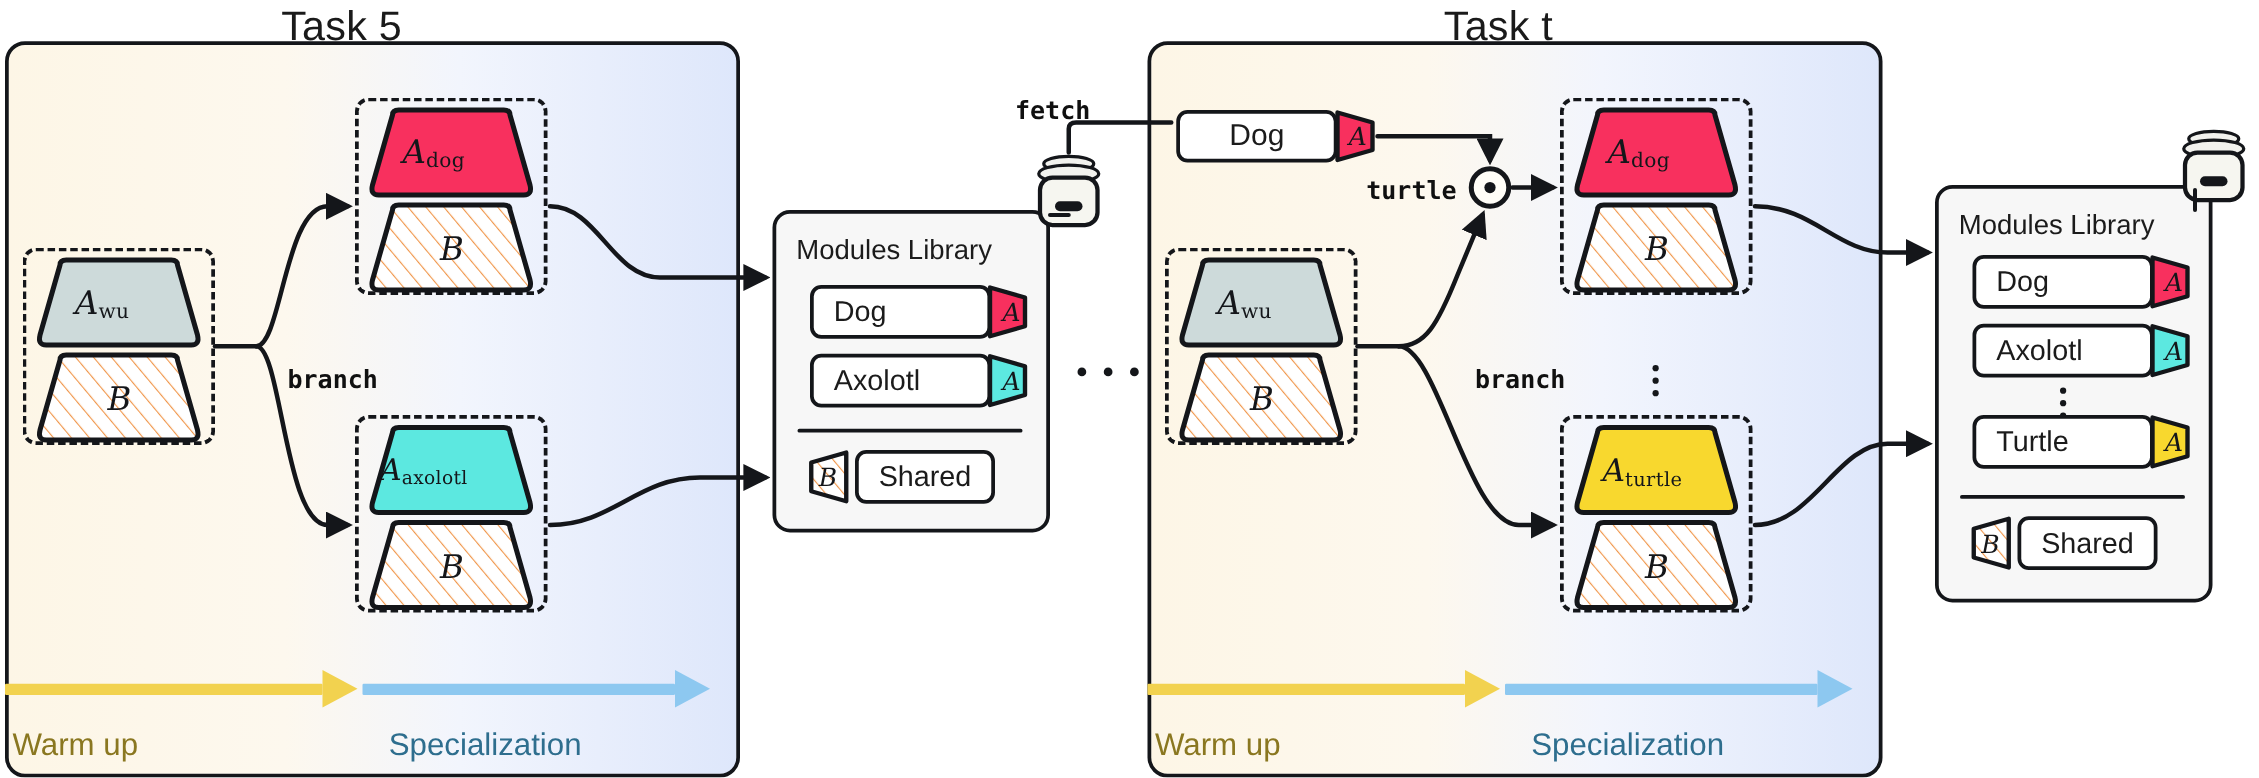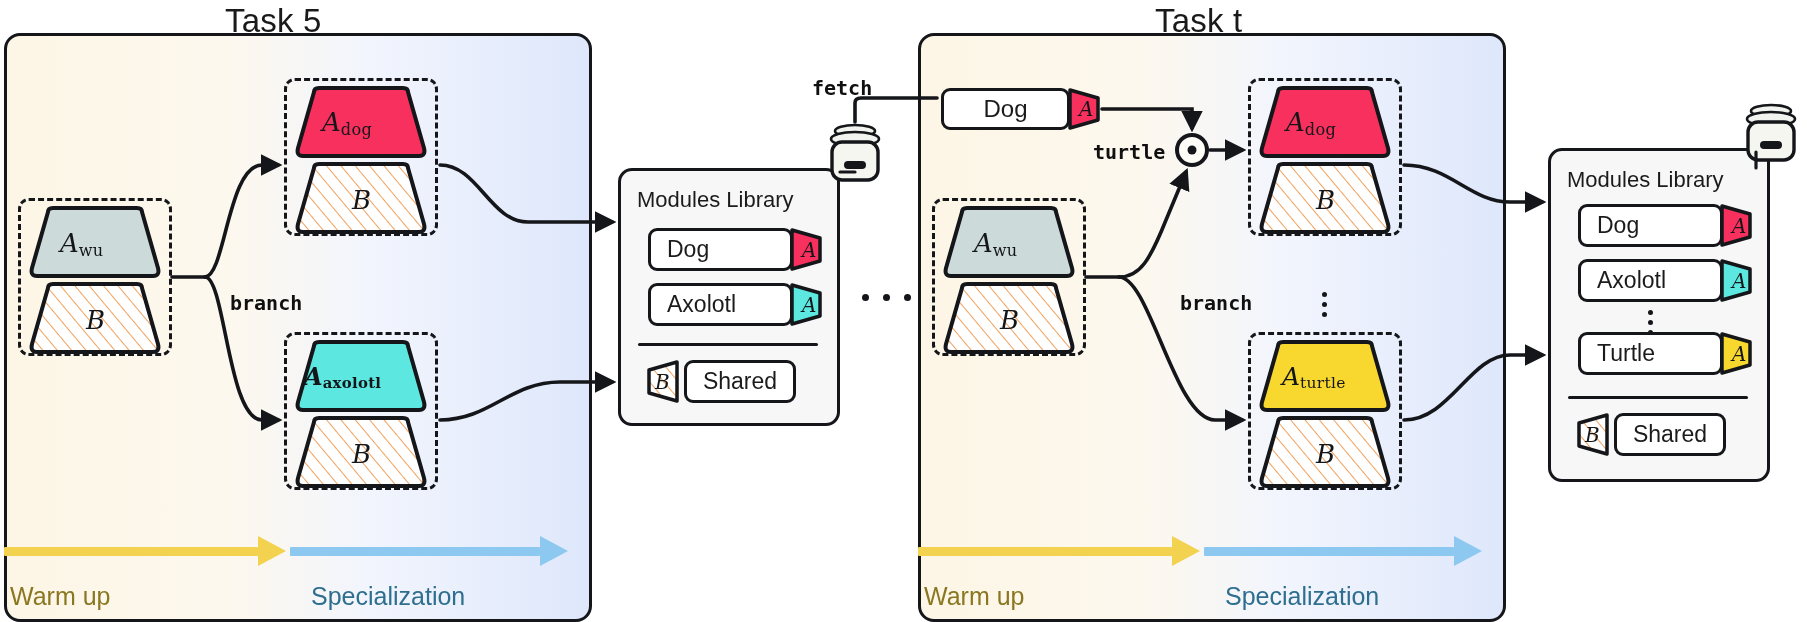--- a/index.html
+++ b/index.html
@@ -169,21 +169,21 @@
     </svg>
   </div>
   <div class="mathlabel" style="left:352px; top:185px; font-size:26px;">B</div>
 
   <div class="dashbox" style="left:284px; top:332px; width:154px; height:158px;"></div>
   <div class="modblock" style="left:294px; top:340px;">
     <svg width="134" height="72" viewBox="0 0 134 72">
       <path d="M 20 6 Q 20 2 25 2 L 109 2 Q 114 2 114 6 L 130 62 Q 132 70 125 70 L 9 70 Q 2 70 4 62 Z" fill="#5ce8e0" stroke="#14161a" stroke-width="4" stroke-linejoin="round"></path>
     </svg>
   </div>
-  <div class="mathlabel" style="left:304px; top:362px; font-size:24px;font-weight:bold;">A<span class="sub">axolotl</span></div>
+  <div class="mathlabel" style="left:304px; top:362px; font-size:24px;">A<span class="sub">axolotl</span></div>
 
   <div class="modblock" style="left:294px; top:416px;">
     <svg width="134" height="72" viewBox="0 0 134 72">
       <path d="M 20 6 Q 20 2 25 2 L 109 2 Q 114 2 114 6 L 130 62 Q 132 70 125 70 L 9 70 Q 2 70 4 62 Z" fill="#ffffff"></path>
       <path d="M 20 6 Q 20 2 25 2 L 109 2 Q 114 2 114 6 L 130 62 Q 132 70 125 70 L 9 70 Q 2 70 4 62 Z" fill="url(#hatchA)" stroke="#14161a" stroke-width="4" stroke-linejoin="round"></path>
     </svg>
   </div>
   <div class="mathlabel" style="left:352px; top:439px; font-size:26px;">B</div>
 
   <div class="codelabel" style="left:230px; top:291px;">branch</div>

